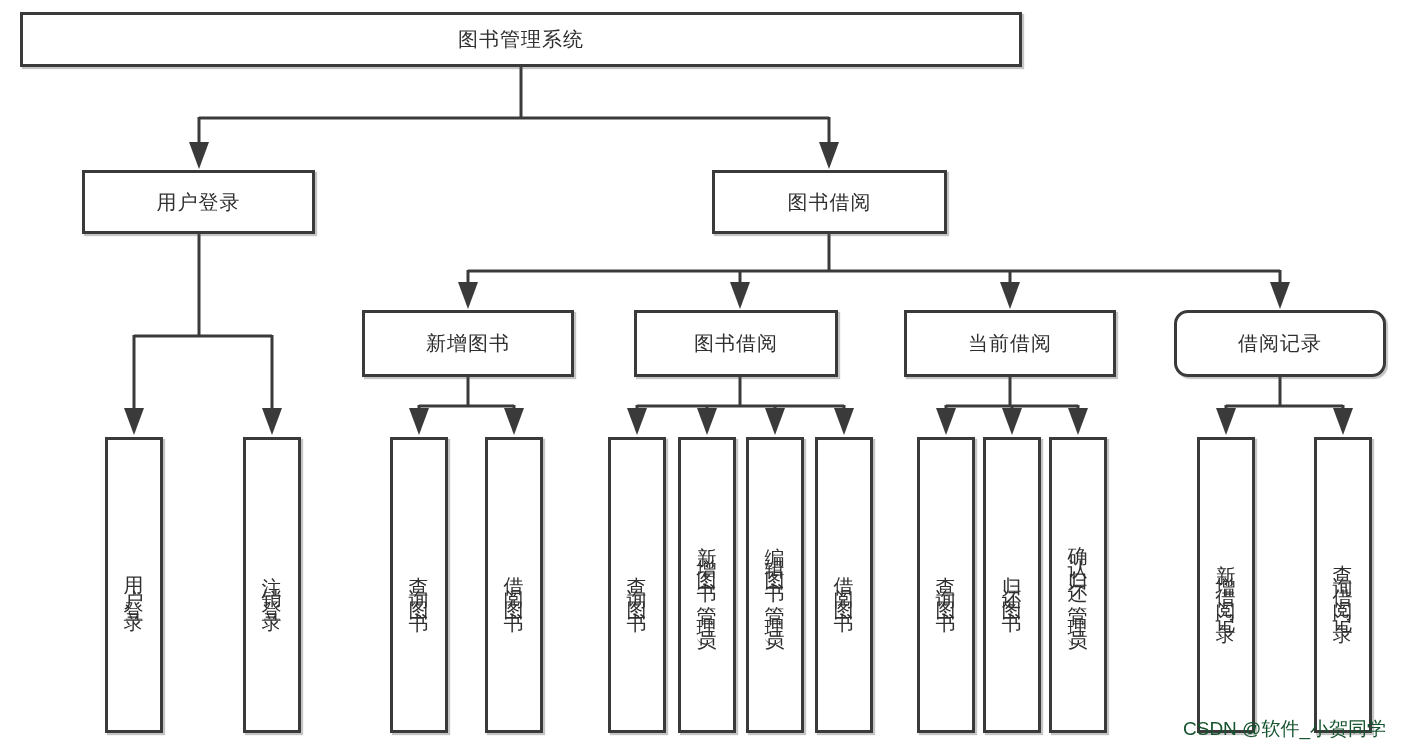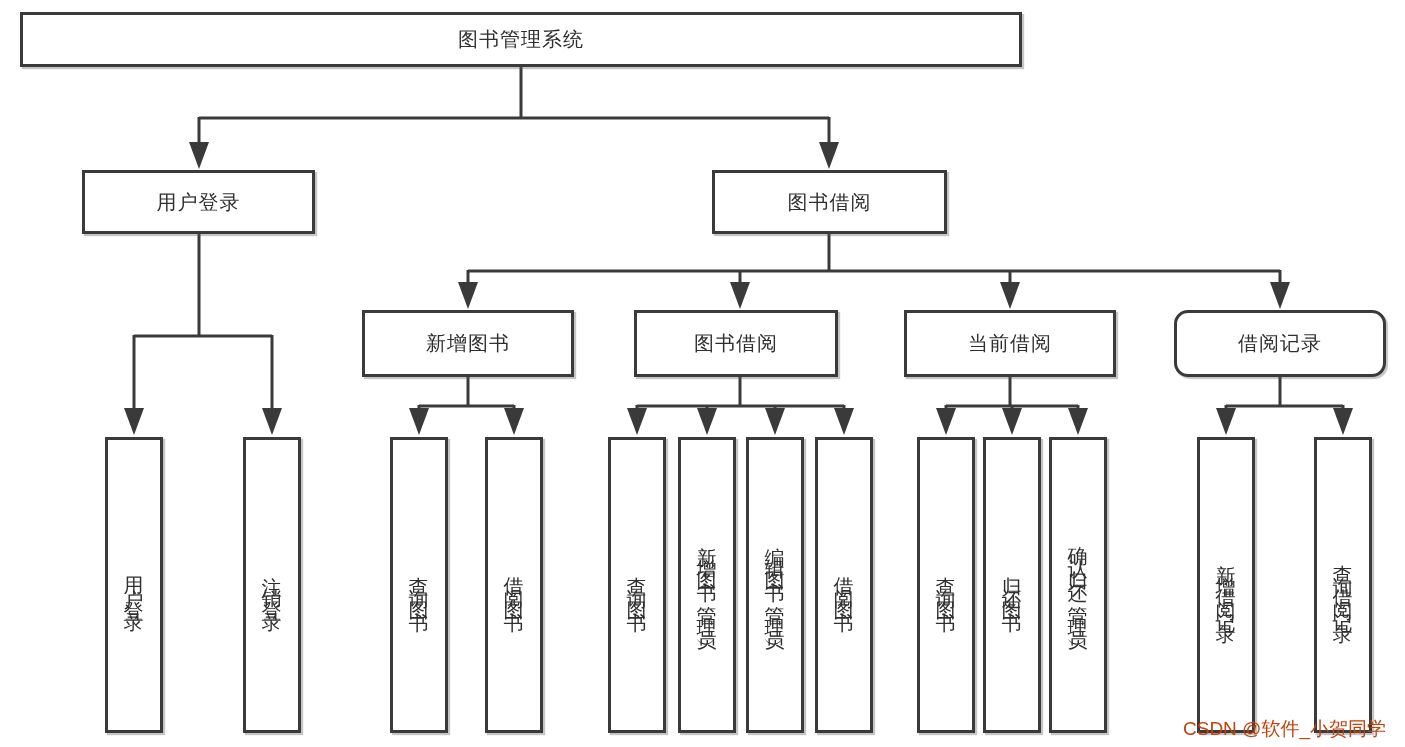--- a/index.html
+++ b/index.html
@@ -44,21 +44,21 @@
     line-height: 1;
     letter-spacing: 12px;
     color: #2f2f2f;
     white-space: nowrap;
   }
   .watermark {
     position: absolute;
     left: 1183px;
     top: 716px;
     font-size: 19px;
-    color: #c2410c;
+    color: #14532d;
     white-space: nowrap;
     z-index: 5;
   }
 </style>
 </head>
 <body>
 
 <div id="stage">
 
   <svg id="connectors" viewBox="0 0 1405 747" xmlns="http://www.w3.org/2000/svg">

